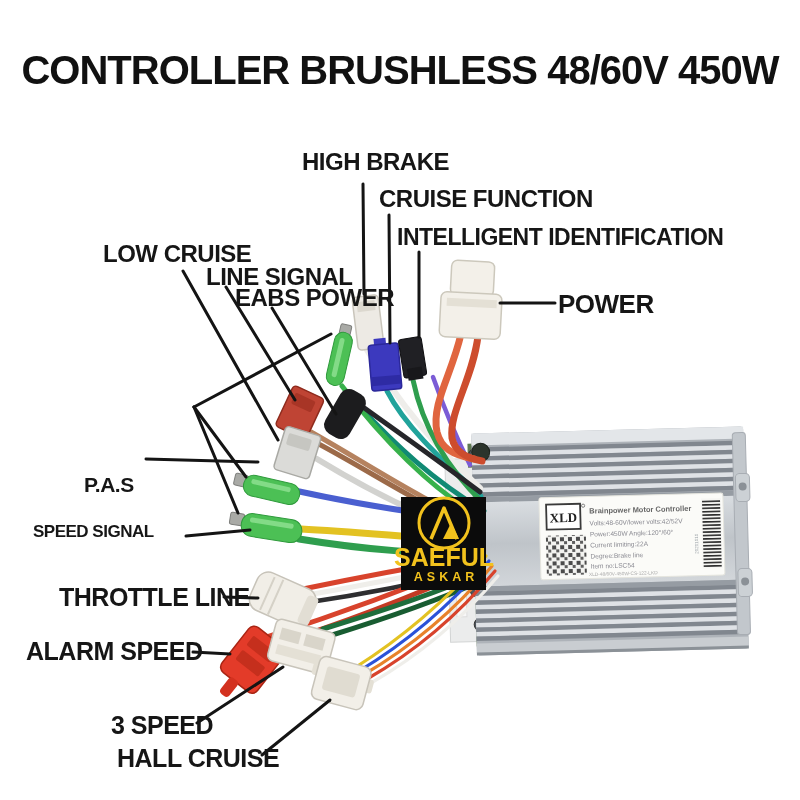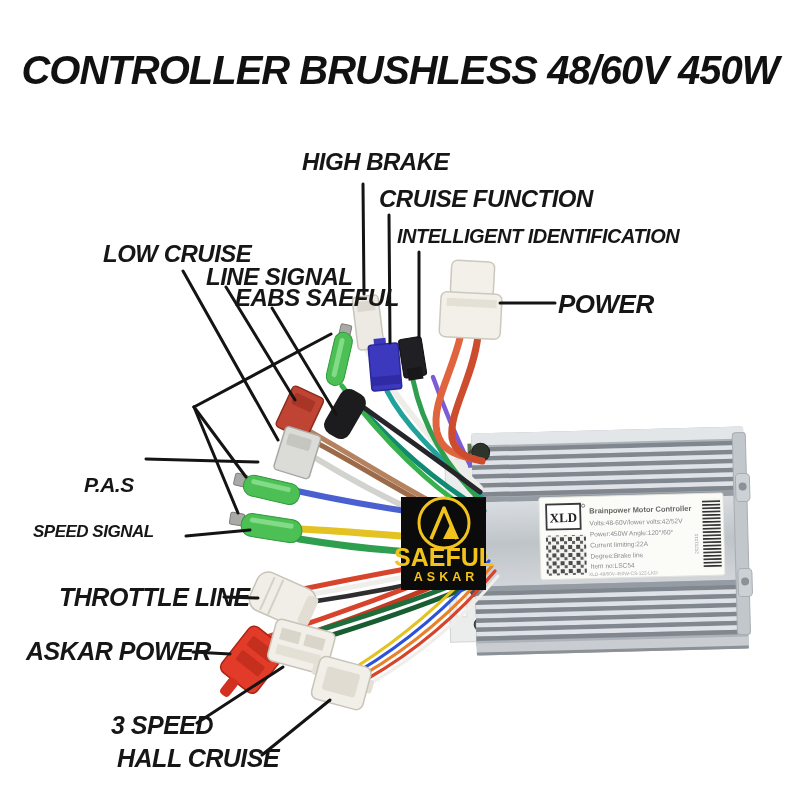--- a/index.html
+++ b/index.html
@@ -4,21 +4,21 @@
 <style>
   html,body{margin:0;padding:0;background:#fff;}
   .stage{position:relative;width:800px;height:800px;background:#fff;overflow:hidden;
          font-family:"Liberation Sans",sans-serif;}
   .title{position:absolute;top:50px;left:0;width:800px;text-align:center;
          font-weight:bold;font-size:40px;letter-spacing:-1px;color:#111;
          white-space:nowrap;line-height:1;}
   .lbl{position:absolute;font-weight:bold;font-size:24px;letter-spacing:-0.5px;
        color:#161616;white-space:nowrap;line-height:1;}
   svg{position:absolute;left:0;top:0;}
-  .labels{position:absolute;left:0;top:0;width:800px;height:800px;z-index:5;font-style:italic;}
+  .labels{position:absolute;left:0;top:0;width:800px;height:800px;z-index:5;}
   svg text{font-family:"Liberation Sans",sans-serif;}
   .serif{font-family:"Liberation Serif",serif;}
 </style>
 </head>
 <body>
 
 <div class="stage">
 
 <svg width="800" height="800" viewBox="0 0 800 800">
   <defs>
@@ -239,26 +239,26 @@
     <line x1="193" y1="652" x2="230" y2="654"></line>
     <line x1="197" y1="723" x2="283" y2="667"></line>
     <line x1="262" y1="755" x2="330" y2="700"></line>
   </g>
 </svg>
 
 <div class="labels">
   <div class="title">CONTROLLER BRUSHLESS 48/60V 450W</div>
   <div class="lbl" style="left:302px;top:150px;">HIGH BRAKE</div>
   <div class="lbl" style="left:379px;top:187px;">CRUISE FUNCTION</div>
-  <div class="lbl" style="left:397px;top:226px;font-size:20px;">INTELLIGENT IDENTIFICATION</div>
+  <div class="lbl" style="left:397px;top:226px;font-size:23px;">INTELLIGENT IDENTIFICATION</div>
   <div class="lbl" style="left:103px;top:242px;">LOW CRUISE</div>
   <div class="lbl" style="left:206px;top:265px;">LINE SIGNAL</div>
-  <div class="lbl" style="left:235px;top:286px;">EABS SAEFUL</div>
+  <div class="lbl" style="left:235px;top:286px;">EABS POWER</div>
   <div class="lbl" style="left:558px;top:291px;font-size:26px;">POWER</div>
   <div class="lbl" style="left:84px;top:474px;font-size:21px;">P.A.S</div>
   <div class="lbl" style="left:33px;top:523px;font-size:17px;">SPEED SIGNAL</div>
   <div class="lbl" style="left:59px;top:585px;font-size:25px;">THROTTLE LINE</div>
-  <div class="lbl" style="left:26px;top:639px;font-size:25px;">ASKAR POWER</div>
+  <div class="lbl" style="left:26px;top:639px;font-size:25px;">ALARM SPEED</div>
   <div class="lbl" style="left:111px;top:713px;font-size:25px;">3 SPEED</div>
   <div class="lbl" style="left:117px;top:746px;font-size:25px;">HALL CRUISE</div>
 </div>
 
 </div>
 
 </body></html>

